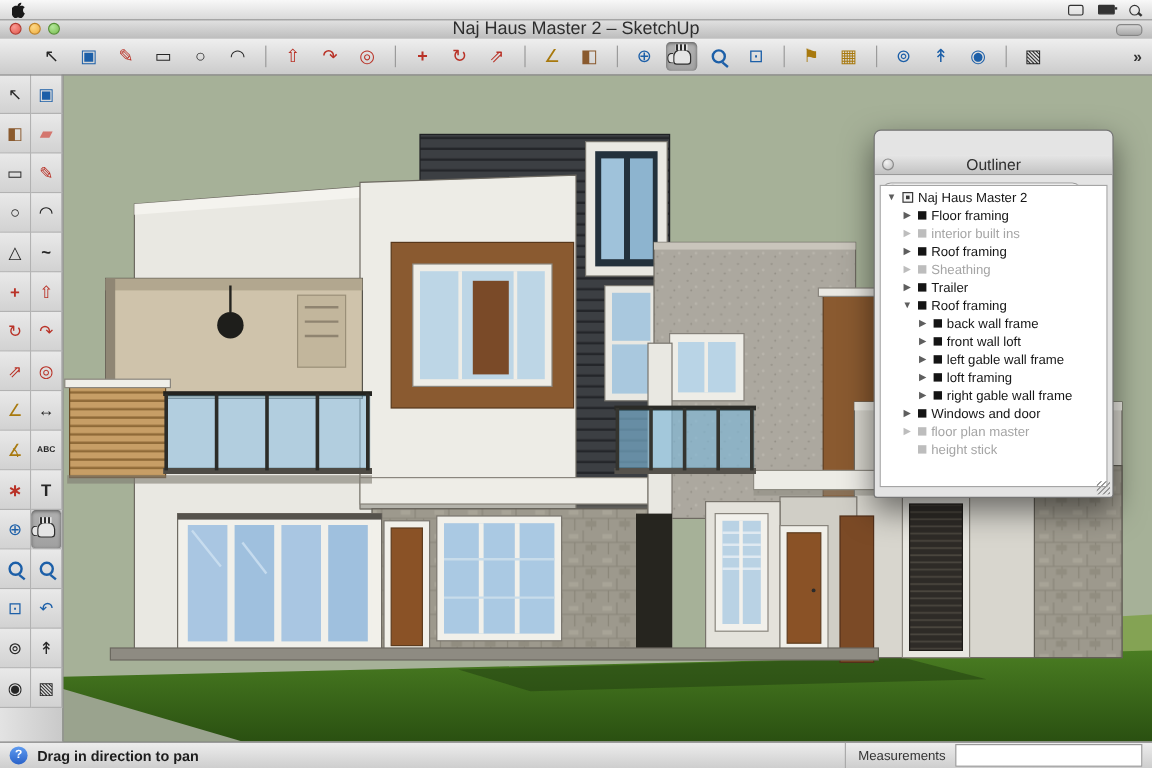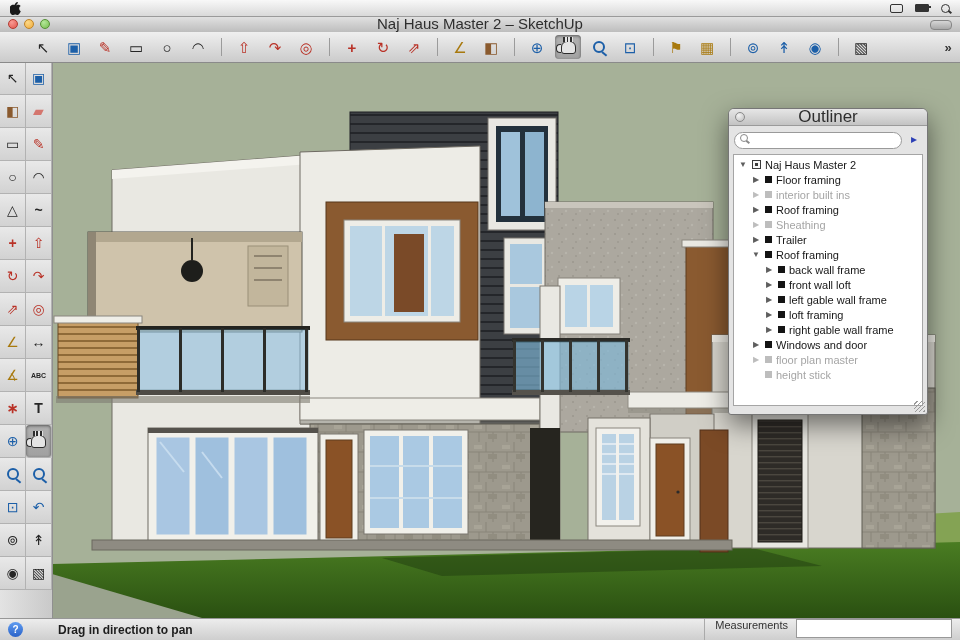--- a/index.html
+++ b/index.html
@@ -87,21 +87,21 @@
   .viewport{position:absolute;left:52px;top:62px;right:0;bottom:22px;z-index:10;}
   .viewport svg{display:block;width:100%;height:100%;}
   
   .outliner{
     position:absolute;left:728px;top:108px;width:200px;height:307px;z-index:60;
     background:#e4e4e4;border:1px solid #767676;border-radius:6px 6px 3px 3px;
     box-shadow:0 10px 26px rgba(0,0,0,.5);box-sizing:border-box;
   }
   .out-title{height:16px;background:linear-gradient(#e6e6e6,#c3c3c3);border-bottom:1px solid #9a9a9a;
     border-radius:5px 5px 0 0;position:relative;display:flex;align-items:center;justify-content:center;
-    font-size:17px;color:#2e2e2e;}
+    font-size:13px;color:#2e2e2e;margin-top:20px;}
   .out-close{position:absolute;left:6px;top:3px;width:10px;height:10px;border-radius:50%;
     background:radial-gradient(circle at 35% 30%,#f3f3f3,#bdbdbd);border:1px solid #8a8a8a;box-sizing:border-box;}
   .search-row{display:flex;align-items:center;gap:4px;padding:4px 5px;}
   .search-wrap{position:relative;flex:1;}
   .mag-sm{position:absolute;left:6px;top:4px;width:6px;height:6px;border:1.5px solid #8a8a8a;border-radius:50%;}
   .mag-sm::after{content:"";position:absolute;width:4px;height:1.5px;background:#8a8a8a;right:-3px;bottom:-1px;transform:rotate(40deg);}
   .search-input{width:100%;height:17px;border-radius:9px;border:1px solid #9a9a9a;background:#fff;
     font-size:11px;padding:0 6px 0 18px;box-sizing:border-box;outline:none;font-family:inherit;}
   .filter-btn{width:16px;height:16px;color:#2b3fb5;font-size:12px;}
   .tree{position:absolute;left:4px;right:4px;top:45px;bottom:8px;background:#fff;border:1px solid #a5a5a5;
@@ -120,22 +120,22 @@
     background:repeating-linear-gradient(135deg,transparent 0 2px,#9a9a9a 2px 3px);}
   
   .status-bar{
     position:absolute;left:0;right:0;bottom:0;height:22px;
     background:linear-gradient(#ededed,#cecece);border-top:1px solid #979797;
     display:flex;align-items:center;padding:0 8px;gap:8px;z-index:50;box-sizing:border-box;
   }
   .help-btn{width:15px;height:15px;border-radius:50%;border:none;
     background:linear-gradient(#5f9cf1,#2a62c8);color:#fff;font-size:10px;font-weight:bold;
     display:flex;align-items:center;justify-content:center;}
-  .hint{font-size:12px;font-weight:bold;color:#1d1d1d;margin-left:27px;}
-  .meas{margin-left:auto;display:flex;gap:8px;border-left:1px solid #aaa;padding-left:10px;height:100%;}
+  .hint{font-size:12px;font-weight:bold;color:#1d1d1d;}
+  .meas{margin-left:auto;display:flex;align-items:center;gap:8px;border-left:1px solid #aaa;padding-left:10px;height:100%;}
   .meas-label{font-size:11px;color:#333;}
   .meas-input{width:150px;height:15px;border:1px solid #999;background:#fff;font-size:11px;font-family:inherit;outline:none;}
 </style>
 </head>
 <body>
 
 <div class="menu-bar">
   <span class="apple">
     <svg width="11" height="13" viewBox="0 0 11 13" aria-hidden="true">
       <path d="M7.8 0c.1 1-.4 1.9-1 2.6-.6.7-1.5 1.2-2.3 1.1-.1-.9.4-1.9 1-2.5C6.1.5 7.1 0 7.8 0zM10.6 9.4c-.3.8-.5 1.1-.9 1.8-.6.9-1.4 2-2.4 1.9-.9 0-1.1-.6-2.2-.6-1.2 0-1.5.6-2.4.6-1 0-1.7-1-2.3-1.9C-.8 8.9-1 5.8.5 4.1c.7-.9 1.8-1.4 2.7-1.4 1 0 1.7.6 2.5.6.8 0 1.3-.6 2.5-.6.9 0 1.8.5 2.5 1.3-2.2 1.2-1.9 4.3.2 5.4z" fill="#1a1a1a"></path>

